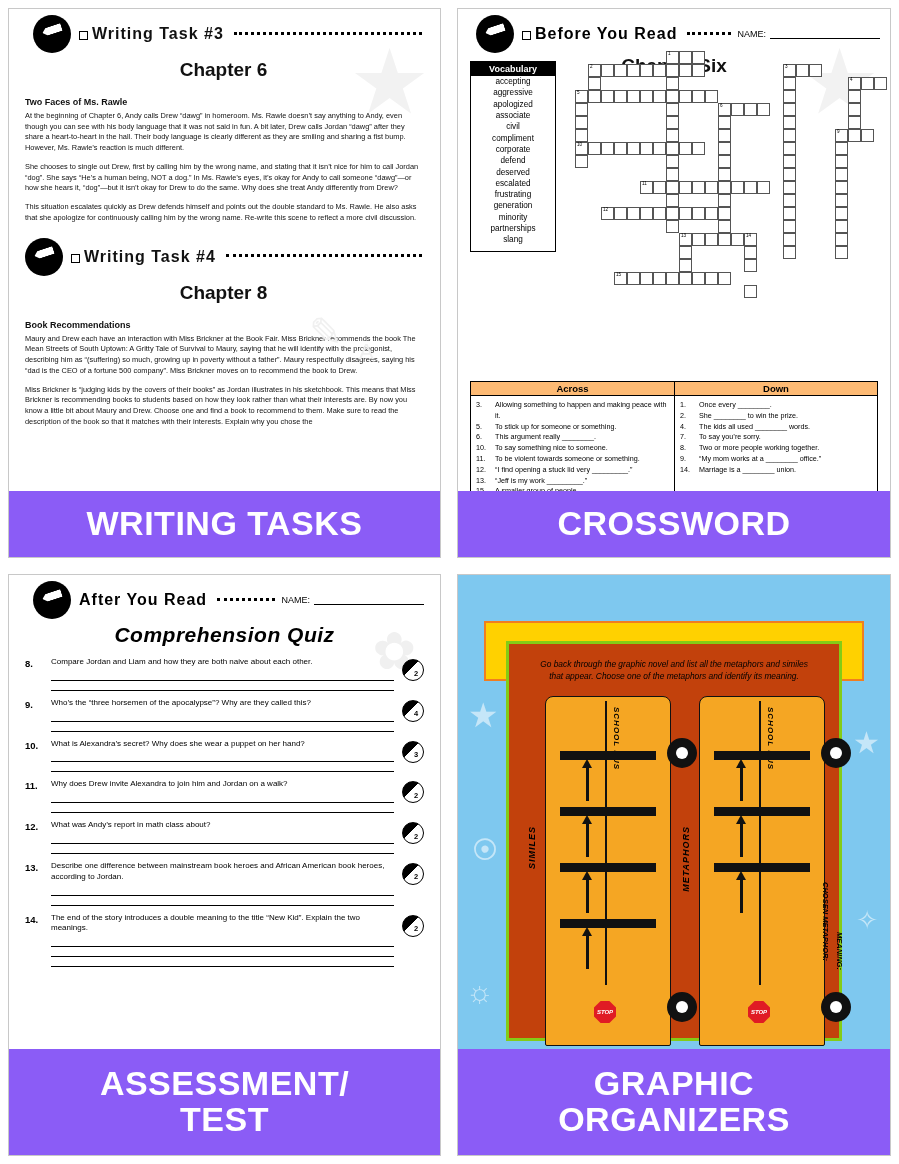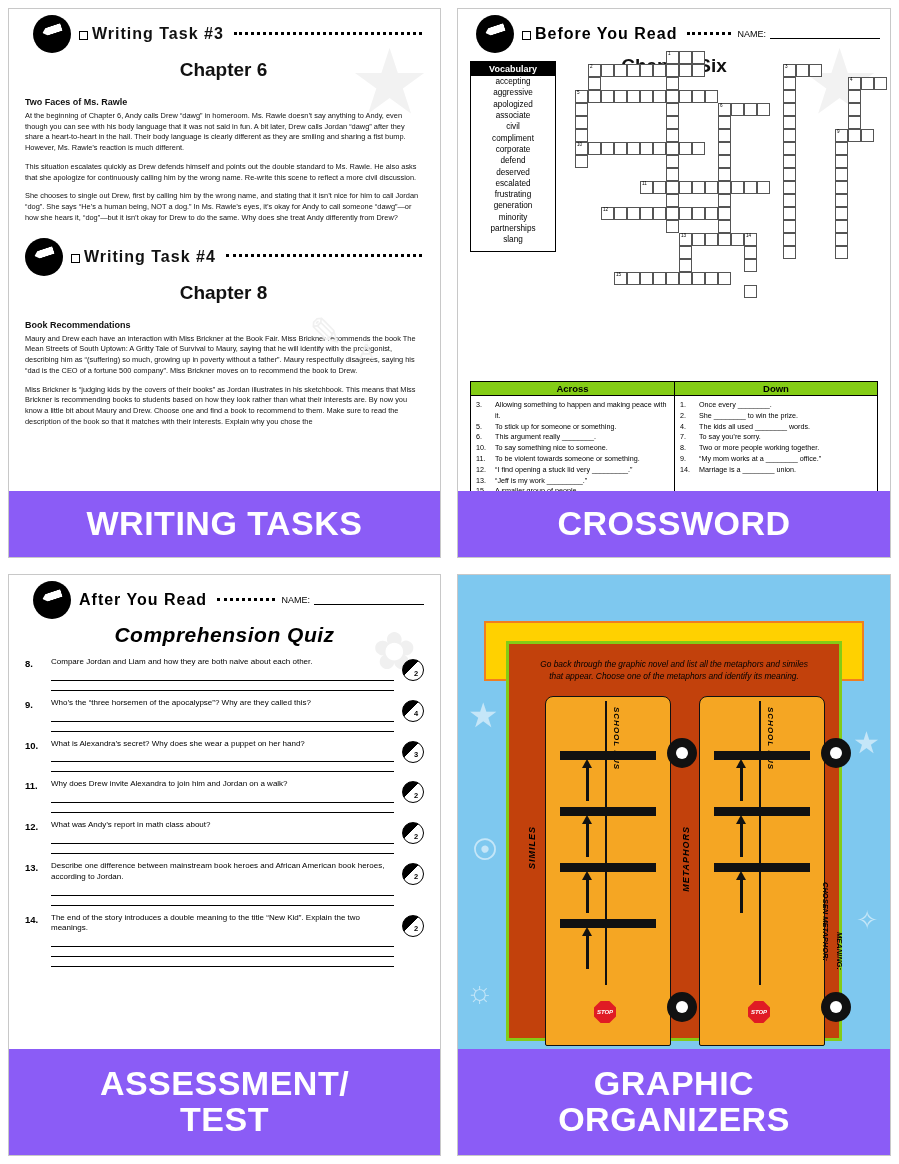--- a/index.html
+++ b/index.html
@@ -102,21 +102,21 @@
     font-size: 5px; color: #000; line-height: 1;
   }
   .cell span { position: absolute; left: 1px; top: 0px; font-size: 4.6px; }
   .clues {
     position: absolute; left: 12px; right: 12px; top: 372px;
     border: 1px solid #000; display: flex;
   }
   .clue-col { width: 50%; }
   .clue-col + .clue-col { border-left: 1px solid #000; }
   .clue-head {
-    background: #84cc16; text-align: center; font-weight: bold;
+    background: #fdba74; text-align: center; font-weight: bold;
     font-size: 9.5px; border-bottom: 1px solid #000; padding: 1px 0;
   }
   .clue-list { padding: 4px 5px 6px; font-size: 7.2px; line-height: 1.5; }
   .clue-list div { display: flex; gap: 3px; }
   .clue-list .n { width: 16px; flex: none; text-align: left; }
 
   
   .c3 { padding: 0 16px; }
   .quiz-title {
     text-align: center; font-size: 21px; font-weight: bold;
@@ -223,22 +223,22 @@
           <div class="pencil-badge"></div>
           <div class="tasklabel">
             <span class="sq"></span><span>Writing Task #3</span>
           </div>
           <div class="dots"></div>
         </div>
 
         <div class="chap-title">Chapter 6</div>
         <div class="sub-title">Two Faces of Ms. Rawle</div>
         <p class="para">At the beginning of Chapter 6, Andy calls Drew “dawg” in homeroom. Ms. Rawle doesn’t say anything to Andy, even though you can see with his body language that it was not said in fun. A bit later, Drew calls Jordan “dawg” after they share a heart-to-heart in the hall. Their body language is clearly different as they are smiling and sharing a fist bump. However, Ms. Rawle’s reaction is much different.</p>
+        <p class="para">She chooses to single out Drew, first by calling him by the wrong name, and stating that it isn’t nice for him to call Jordan “dog”. She says “He’s a human being, NOT a dog.” In Ms. Rawle’s eyes, it’s okay for Andy to call someone “dawg”—or how she hears it, “dog”—but it isn’t okay for Drew to do the same. Why does she treat Andy differently from Drew?</p>
         <p class="para">This situation escalates quickly as Drew defends himself and points out the double standard to Ms. Rawle. He also asks that she apologize for continuously calling him by the wrong name. Re-write this scene to reflect a more civil discussion.</p>
-        <p class="para">She chooses to single out Drew, first by calling him by the wrong name, and stating that it isn’t nice for him to call Jordan “dog”. She says “He’s a human being, NOT a dog.” In Ms. Rawle’s eyes, it’s okay for Andy to call someone “dawg”—or how she hears it, “dog”—but it isn’t okay for Drew to do the same. Why does she treat Andy differently from Drew?</p>
 
         <div class="badge-row" style="padding-left:0;">
           <div class="pencil-badge"></div>
           <div class="tasklabel">
             <span class="sq"></span><span>Writing Task #4</span>
           </div>
           <div class="dots"></div>
         </div>
 
         <div class="chap-title">Chapter 8</div>

